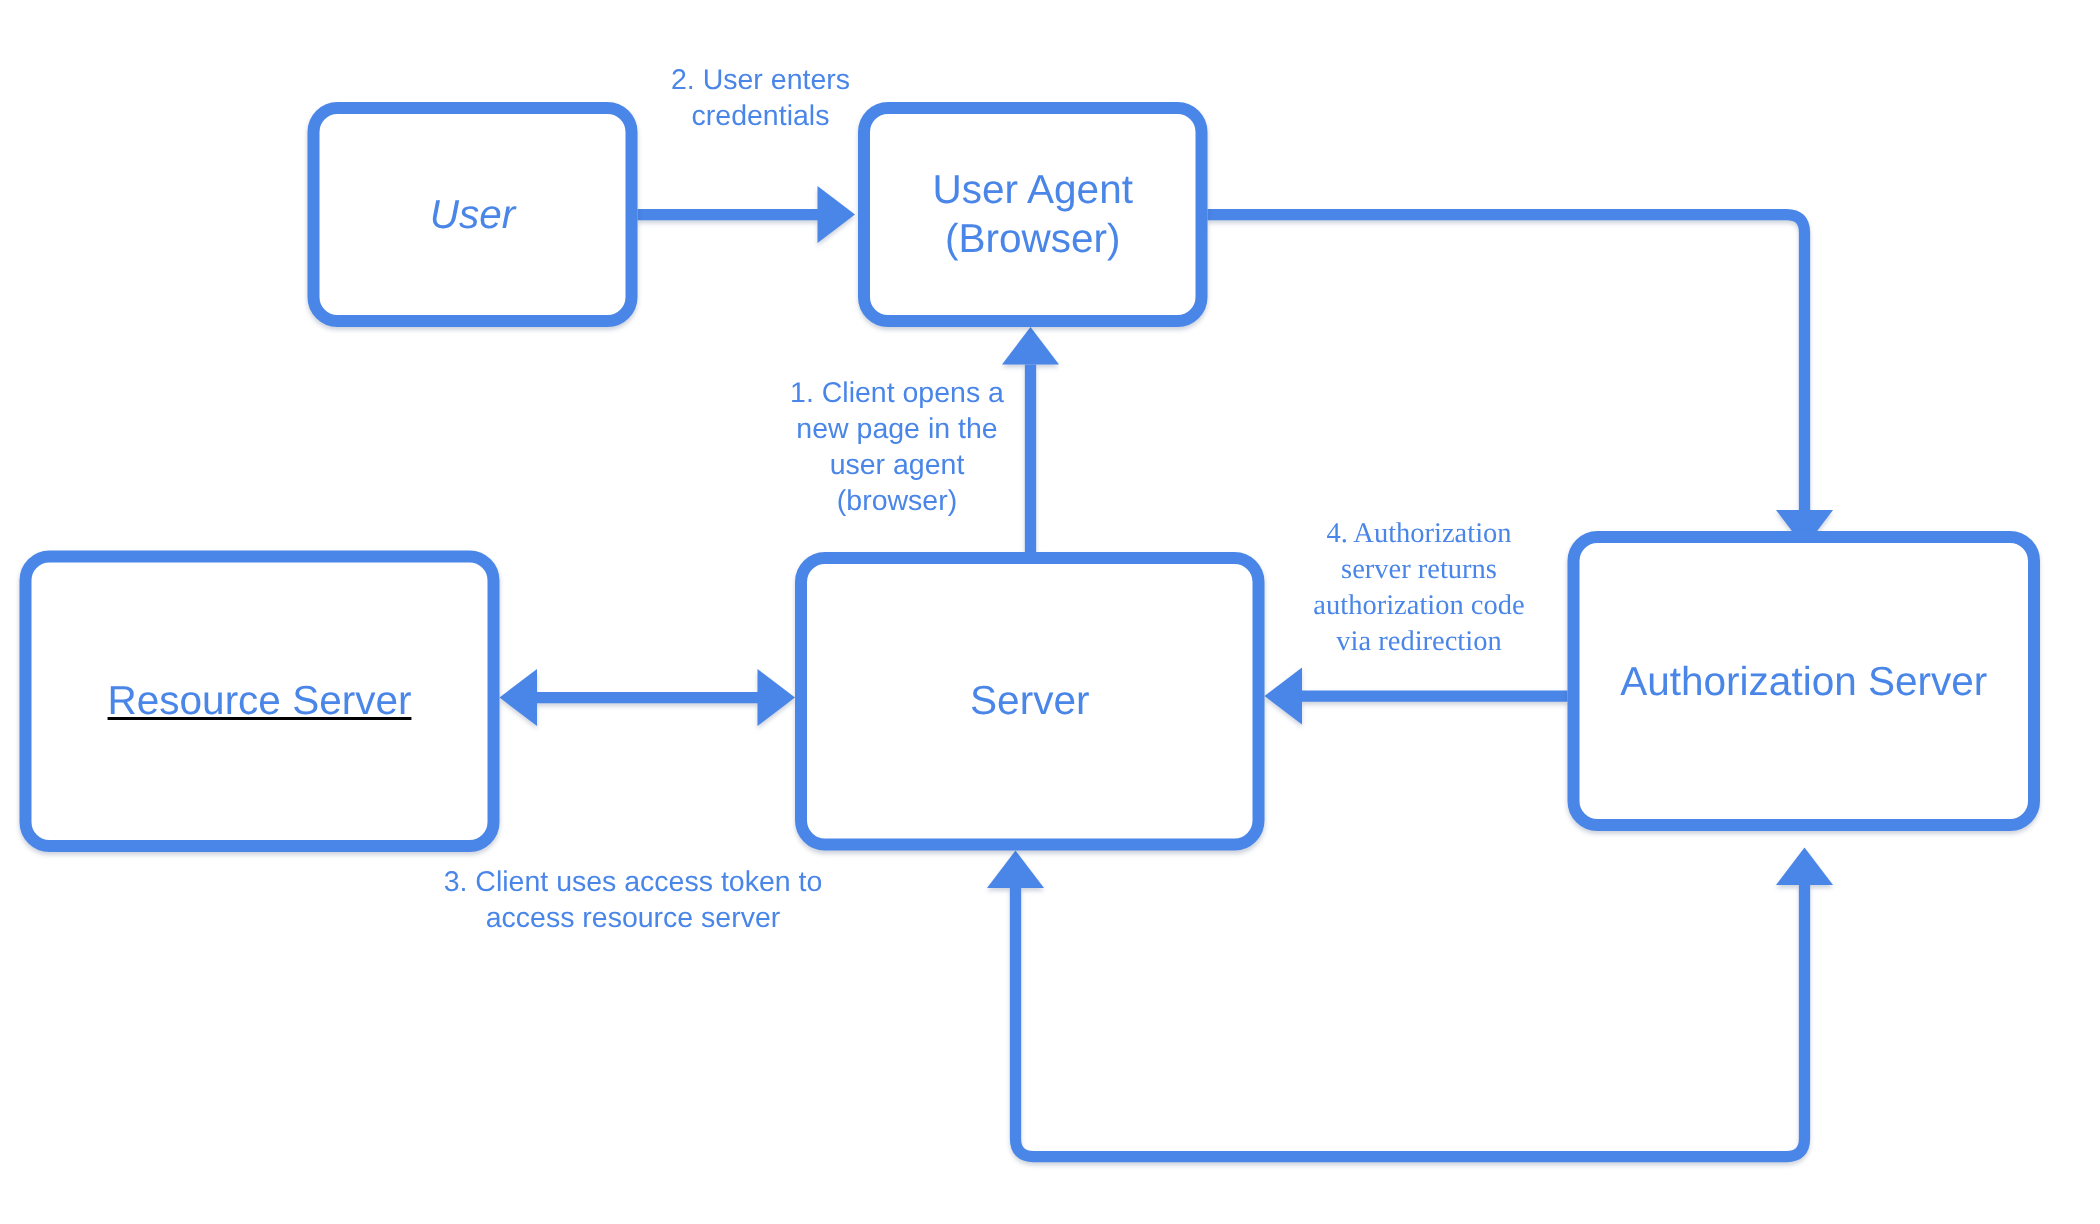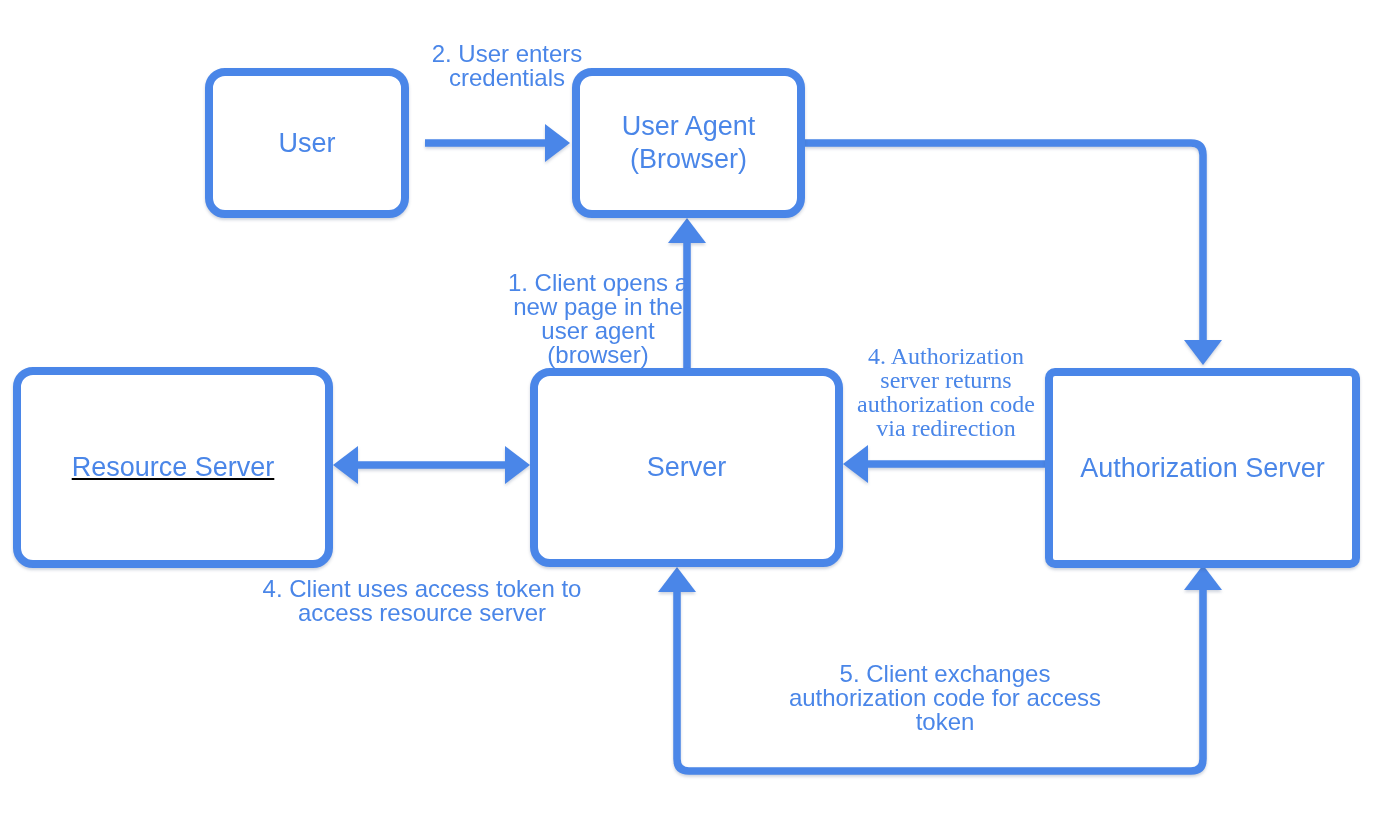--- a/index.html
+++ b/index.html
@@ -37,33 +37,33 @@
     color: #4a86e8;
     font-size: 27px;
     line-height: 33px;
     text-align: center;
     white-space: pre-line;
   }
   .edge-label {
     position: absolute;
     transform: translateX(-50%);
     color: #4a86e8;
-    font-size: 24px;
+    font-size: 19px;
     line-height: 24px;
     text-align: center;
     white-space: pre-line;
     width: max-content;
   }
-  #node-user                 { left: 205px;  top: 68px;  width: 204px; height: 150px; }
+  #node-user                 { left: 205px;  top: 68px;  width: 220px; height: 150px; font-style: italic; }
   #node-user-agent           { left: 572px;  top: 68px;  width: 233px; height: 150px; }
   #node-resource-server      { left: 13px;   top: 367px; width: 320px; height: 201px; text-decoration: underline; }
   #node-client               { left: 530px;  top: 368px; width: 313px; height: 199px; }
-  #node-authorization-server { left: 1045px; top: 368px; width: 315px; height: 200px; border-radius: 10px; }
+  #node-authorization-server { left: 1045px; top: 354px; width: 315px; height: 200px; }
 
-  #edge-label-1 { left: 598px; top: 251px; margin-top: 20px; }
+  #edge-label-1 { left: 598px; top: 251px; }
   #edge-label-2 { left: 507px; top: 42px;  }
   #edge-label-3 { left: 995px; top: 45px;  }
   #edge-label-4 { left: 946px; top: 344px; font-family: Liberation Serif, serif; }
   #edge-label-5 { left: 945px; top: 662px; }
   #edge-label-6 { left: 422px; top: 577px; }
 </style>
 </head>
 <body>
 
 <div id="canvas">
@@ -115,19 +115,16 @@
   <div class="edge-label" id="edge-label-1">1. Client opens a
 new page in the
 user agent
 (browser)</div>
   <div class="edge-label" id="edge-label-2">2. User enters
 credentials</div>
   <div class="edge-label" id="edge-label-4">4. Authorization
 server returns
 authorization code
 via redirection</div>
-  <div class="edge-label" id="edge-label-5">5. Client exchanges
-authorization code for access
-token</div>
-  <div class="edge-label" id="edge-label-6">4. Client uses access token to
+  <div class="edge-label" id="edge-label-6">3. Client uses access token to
 access resource server</div>
 
 </div>
 
 </body></html>

